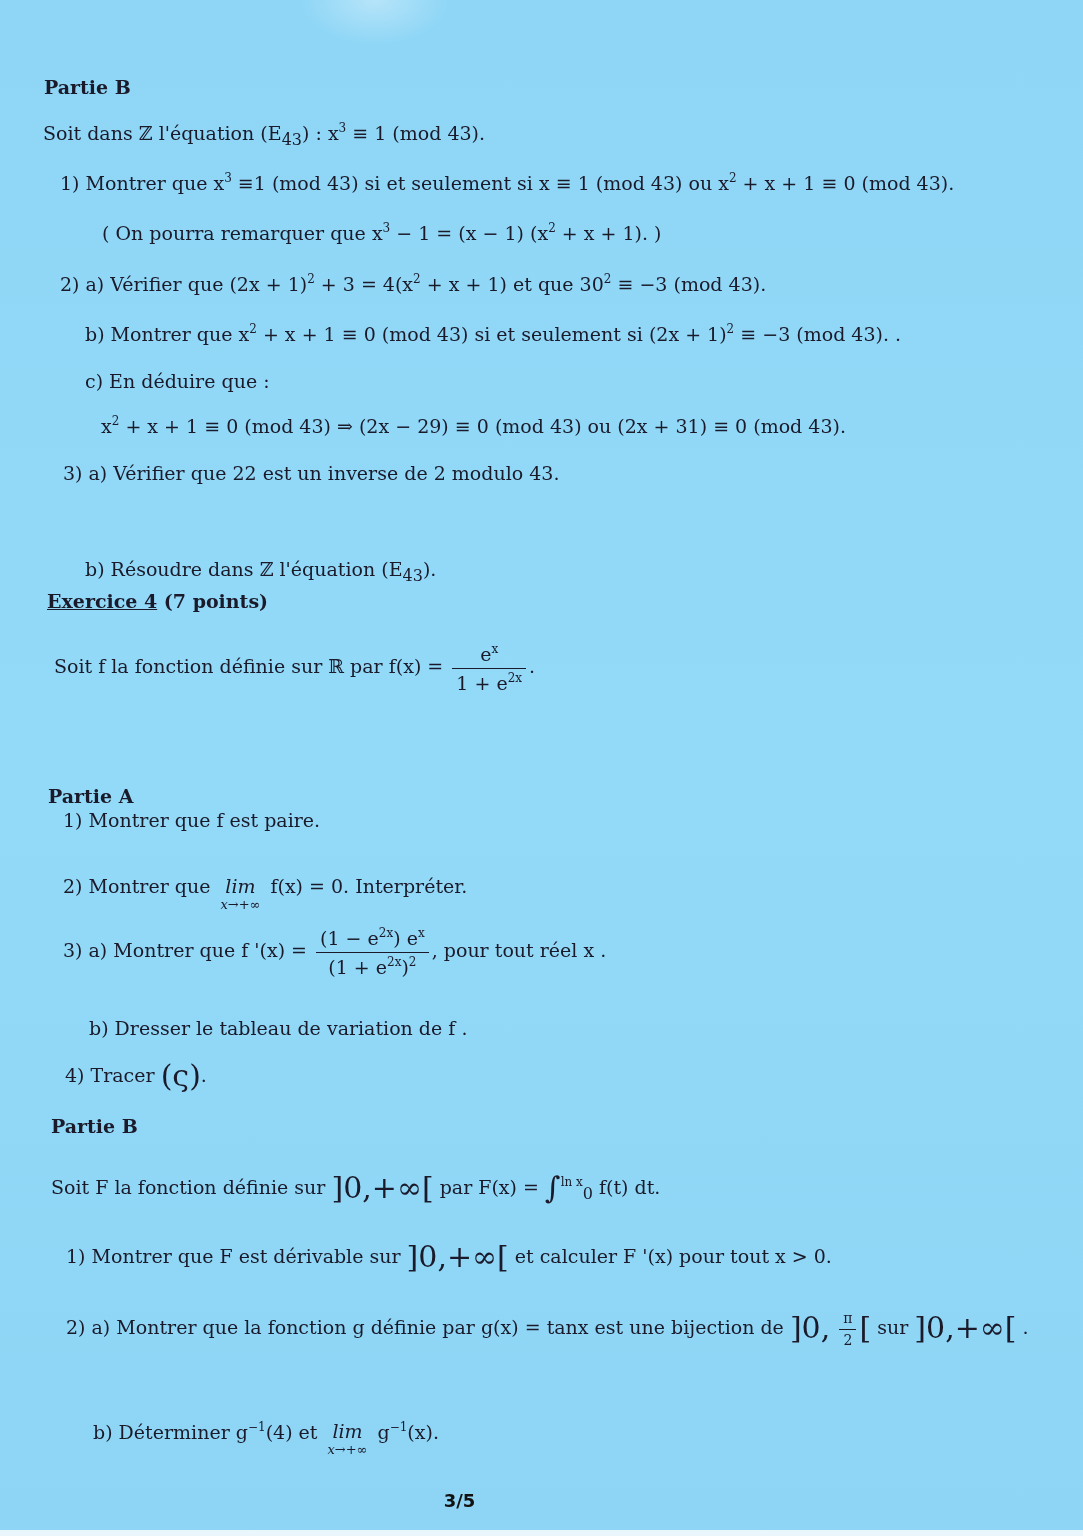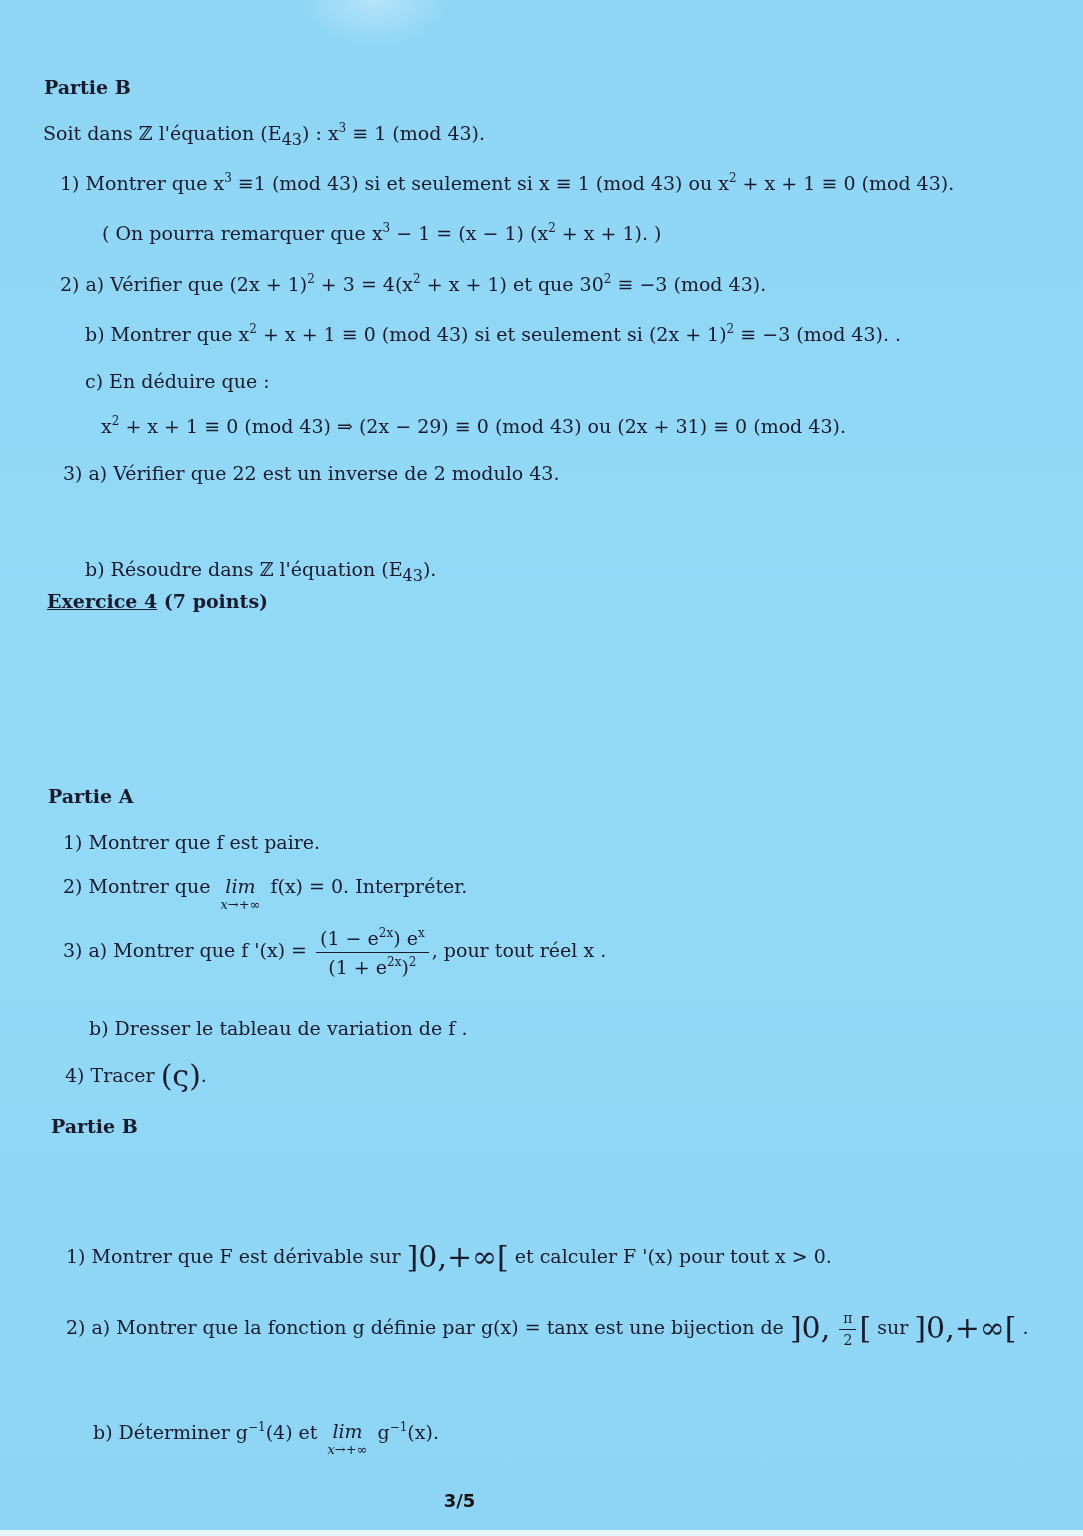--- a/index.html
+++ b/index.html
@@ -65,25 +65,32 @@
   <div class="line" style="left:47px; top:462px;margin-left:16px;">3) a) Vérifier que  22  est un inverse de  2  modulo  43.</div>
 
   <div class="line" style="left:85px; top:523px;margin-top:35px;">
     <span>b) Résoudre dans ℤ  l'équation (E</span><sub>43</sub><span>).</span>
   </div>
 
   <div class="line bold" style="left:47px; top:590px;">
     <span class="u">Exercice 4</span><span> (7 points)</span>
   </div>
 
+  <div class="line" style="left:54px; top:642px;">
+    <span>Soit f la fonction définie sur ℝ  par  f(x) = </span>
+    <span class="frac">
+      <span class="num"><span>e</span><sup>x</sup></span>
+      <span class="den"><span>1 + e</span><sup>2x</sup></span>
+    </span><span>.</span>
+  </div>
 
 
   <div class="line bold" style="left:48px; top:785px;">Partie A</div>
 
-  <div class="line" style="left:63px; top:831px;">1) Montrer que  f  est paire.</div>
+  <div class="line" style="left:63px; top:809px;">1) Montrer que  f  est paire.</div>
 
   <div class="line" style="left:63px; top:875px;">
     <span>2) Montrer que </span>
     <span class="lim"><span>lim</span><span class="under">x→+∞</span></span>
     <span> f(x) = 0.  Interpréter.</span>
   </div>
 
   <div class="line" style="left:63px; top:926px;">
     <span>3) a) Montrer que  f '(x) = </span>
     <span class="frac">
@@ -93,20 +100,23 @@
   </div>
 
   <div class="line" style="left:89px; top:1017px;">b) Dresser le tableau de variation de  f  .</div>
 
   <div class="line" style="left:65px; top:1058px;">
     <span>4) Tracer </span><span class="big">(ς)</span><span>.</span>
   </div>
 
   <div class="line bold" style="left:51px; top:1115px;">Partie B</div>
 
+  <div class="line" style="left:51px; top:1170px;">
+    <span>Soit  F la fonction définie sur </span><span class="big">]0,+∞[</span><span>  par  F(x) = </span><span class="big">∫</span><sup>ln x</sup><sub>0</sub><span>  f(t) dt.</span>
+  </div>
 
   <div class="line" style="left:66px; top:1239px;">
     <span>1) Montrer que  F  est dérivable sur </span><span class="big">]0,+∞[</span><span>  et calculer  F '(x)  pour tout  x &gt; 0.</span>
   </div>
 
   <div class="line" style="left:66px; top:1310px;">
     <span>2) a) Montrer que la fonction  g  définie par  g(x) = tanx  est une bijection de </span><span class="big">]0,</span>
     <span class="frac" style="font-size:14px;">
       <span class="num">π</span>
       <span class="den">2</span>

